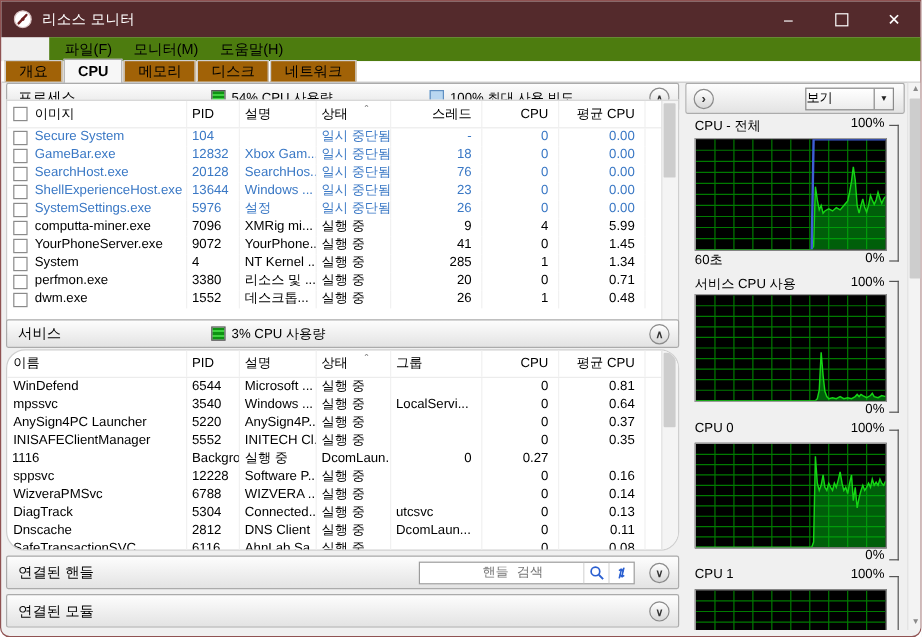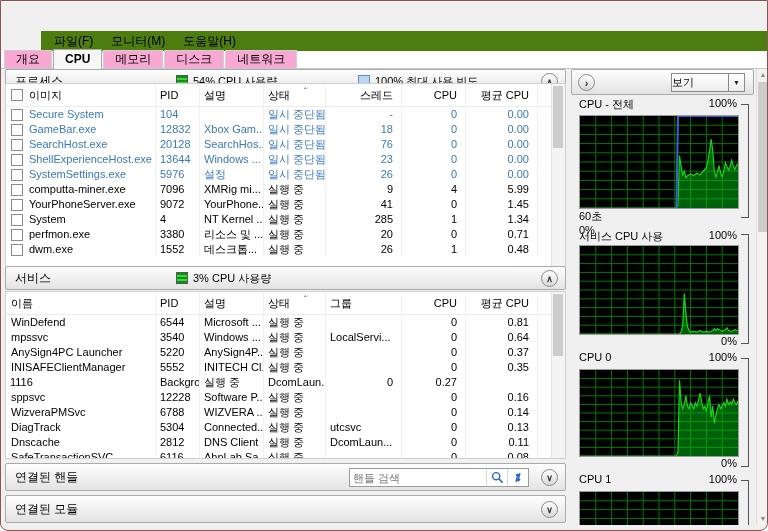--- a/index.html
+++ b/index.html
@@ -13,21 +13,21 @@
   .winbtns{position:absolute;right:0;top:0;height:30px;display:flex;}
   .winbtn{width:44px;height:30px;display:flex;align-items:center;justify-content:center;color:#fff;font-size:13px;cursor:default;}
   .maxbox{width:9px;height:9px;border:1px solid #fff;display:inline-block;}
 
   
   .menubar{position:absolute;left:0;top:30px;width:100%;height:20px;background:#4d7c0f;display:flex;align-items:center;font-size:12px;color:#000;padding-left:4px;box-sizing:border-box;margin-left:40px;}
   .menu-item{padding:0 9px;line-height:20px;}
 
   
   .tabbar{position:absolute;left:0;top:50px;width:100%;height:18px;background:#fff;border-bottom:1px solid #c6c6c6;box-sizing:border-box;display:flex;align-items:flex-end;padding-left:3px;}
-  .tab{font-size:12px;color:#000;background:#f9a8d4;border:1px solid #cfcfcf;border-bottom:none;padding:1px 11px 1px 11px;margin-right:1px;height:15px;line-height:14px;}
+  .tab{font-size:12px;color:#000;background:#a16207;border:1px solid #cfcfcf;border-bottom:none;padding:1px 11px 1px 11px;margin-right:1px;height:15px;line-height:14px;}
   .tab.active{background:#f7f7f7;border-color:#a8a8a8;height:17px;line-height:16px;font-weight:bold;position:relative;top:1px;}
 
   
   .sect{position:absolute;left:4px;width:561px;box-sizing:border-box;border:1px solid #ababab;border-radius:2px;background:linear-gradient(#fdfdfd,#e3e3e3);font-size:12px;color:#000;}
   .sect .stitle{position:absolute;left:9px;top:0;line-height:22px;}
   .sect.tall .stitle{line-height:26px;}
   .legend{position:absolute;top:0;display:flex;align-items:center;height:100%;font-size:11px;color:#000;justify-content:space-between;}
   .sw{width:12px;height:12px;box-sizing:border-box;margin-right:5px;}
   .sw-green{background:repeating-linear-gradient(0deg,#0e9212 0 2px,#3fd23f 2px 4px);border:1px solid #555;}
   .sw-blue{background:#b9d7f1;border:1px solid #5f8fc2;}
@@ -42,21 +42,21 @@
   .c.name{display:flex;align-items:center;padding-left:5px;}
   .cb{width:10px;height:10px;border:1px solid #8a8a8a;background:#fff;display:inline-block;margin-right:6px;flex:none;}
   .trow.suspended{color:#3a78c5;}
   .hcell{position:relative;}
   .caret{position:absolute;top:-4px;right:18px;font-size:9px;color:#555;font-style:normal;}
   .vscroll{position:absolute;right:0;top:0;bottom:0;width:13px;background:#f4f4f4;border-left:1px solid #e2e2e2;}
   .vthumb{position:absolute;left:1px;width:10px;background:#cdcdcd;border-radius:1px;}
 
   
   .searchbox{position:absolute;right:36px;top:4px;width:180px;height:19px;background:#fff;border:1px solid #9c9c9c;display:flex;align-items:center;box-sizing:border-box;}
-  .searchbox input{border:none;outline:none;flex:1;font-size:11px;font-family:Liberation Sans, sans-serif;padding:0 3px;color:#444;min-width:0;background:transparent;}
+  .searchbox input{border:none;outline:none;flex:1;font-size:11px;font-family:Liberation Mono, monospace;padding:0 20px;color:#444;min-width:0;background:transparent;margin-left:32px;}
   .sbtn{width:20px;height:17px;display:flex;align-items:center;justify-content:center;border-left:1px solid #d8d8d8;}
 
   
   #rightpanel{position:absolute;left:570px;top:68px;width:184px;height:456px;overflow:hidden;}
   .rtoolbar{position:absolute;left:0;top:0;width:183px;height:26px;border:1px solid #ababab;border-radius:2px;background:linear-gradient(#fdfdfd,#e3e3e3);box-sizing:border-box;}
   .roundbtn{position:absolute;left:6px;top:4px;width:17px;height:17px;border-radius:50%;border:1px solid #8a8a8a;background:linear-gradient(#fff,#d7d7d7);color:#333;font-size:11px;font-weight:bold;display:flex;align-items:center;justify-content:center;box-sizing:border-box;}
   .viewbtn{position:absolute;right:8px;top:3px;height:19px;width:74px;background:linear-gradient(#fff,#ececec);border:1px solid #8a8a8a;box-sizing:border-box;display:flex;font-size:11px;color:#000;}
   .viewbtn .vlabel{flex:1;text-align:left;line-height:17px;}
   .viewbtn .varrow{width:15px;border-left:1px solid #8a8a8a;display:flex;align-items:center;justify-content:center;font-size:7px;color:#222;}
   .glabel{position:absolute;left:8px;width:158px;font-size:11px;color:#000;height:15px;display:flex;justify-content:space-between;}
@@ -68,20 +68,39 @@
   
   .pscroll{position:absolute;left:755px;top:68px;width:12px;height:456px;background:#f3f3f3;border-left:1px solid #e0e0e0;}
   .pscroll .arr{position:absolute;left:0;width:12px;height:12px;font-size:7px;color:#8a8a8a;text-align:center;line-height:12px;}
   .pscroll .vthumb{left:1px;}
 </style>
 </head>
 <body>
 
 <div id="window">
 
+  <div class="titlebar">
+    <svg class="appicon" viewBox="0 0 16 16">
+      <circle cx="8" cy="8" r="7" fill="#ffffff" stroke="#d8c0c0" stroke-width="1"></circle>
+      <path d="M4.5 11.5 L11 4.5" stroke="#6e1f1f" stroke-width="2" stroke-linecap="round"></path>
+      <circle cx="8" cy="8" r="1.4" fill="#6e1f1f"></circle>
+    </svg>
+    <span class="title">리소스 모니터</span>
+    <div class="winbtns">
+      <div class="winbtn">
+          <span>–</span>
+        </div>
+      <div class="winbtn">
+          <span class="maxbox"></span>
+        </div>
+      <div class="winbtn">
+          <span>✕</span>
+        </div>
+    </div>
+  </div>
 
   <div class="menubar">
     <span class="menu-item">파일(F)</span>
     <span class="menu-item">모니터(M)</span>
     <span class="menu-item">도움말(H)</span>
   </div>
 
   <div class="tabbar">
     <span class="tab">개요</span>
     <span class="tab active">CPU</span>
@@ -260,21 +279,21 @@
     <span class="stitle">서비스</span>
     <span class="legend" style="left:170px;">
       <span class="sw sw-green"></span>
       <span>3% CPU 사용량</span>
     </span>
     <span class="chevbtn" style="top:3px;">
         <span>∧</span>
       </span>
   </div>
 
-  <div class="tbl" style="top:290px;height:168px;">
+  <div class="tbl" style="top:290px;height:168px;border-radius:16px;">
     <div class="thead">
       <div class="c name">이름</div>
       <div class="c">PID</div>
       <div class="c">설명</div>
       <div class="c hcell"><span>상태</span><i class="caret">ˆ</i></div>
       <div class="c">그룹</div>
       <div class="c right">CPU</div>
       <div class="c right">평균 CPU</div>
       <div class="c"></div>
     </div>
@@ -464,21 +483,21 @@
           <line x1="0" y1="46" x2="158" y2="46" stroke="#007a00" stroke-width="1"></line>
           <line x1="0" y1="55.2" x2="158" y2="55.2" stroke="#007a00" stroke-width="1"></line>
           <line x1="0" y1="64.4" x2="158" y2="64.4" stroke="#007a00" stroke-width="1"></line>
           <line x1="0" y1="73.6" x2="158" y2="73.6" stroke="#007a00" stroke-width="1"></line>
           <line x1="0" y1="82.8" x2="158" y2="82.8" stroke="#007a00" stroke-width="1"></line>
           <polygon points="0,92 0.0,92.0 96.4,92.0 98.0,89.2 99.5,39.6 101.1,50.6 102.7,58.9 104.3,55.2 105.9,61.6 107.4,59.8 110.6,58.0 113.8,59.8 116.9,57.0 120.1,58.9 123.2,55.2 126.4,51.5 128.0,44.2 129.6,35.0 131.1,23.0 132.7,34.0 134.3,55.2 135.9,61.6 137.5,55.2 139.0,49.7 140.6,57.0 142.2,60.7 143.8,55.2 145.4,46.9 146.9,50.6 148.5,54.3 150.1,50.6 151.7,44.2 153.3,49.7 154.8,53.4 156.4,49.7 158.0,47.8 158,92" fill="rgba(0,190,20,0.5)"></polygon>
           <polyline points="0.0,92.0 96.4,92.0 98.0,89.2 99.5,39.6 101.1,50.6 102.7,58.9 104.3,55.2 105.9,61.6 107.4,59.8 110.6,58.0 113.8,59.8 116.9,57.0 120.1,58.9 123.2,55.2 126.4,51.5 128.0,44.2 129.6,35.0 131.1,23.0 132.7,34.0 134.3,55.2 135.9,61.6 137.5,55.2 139.0,49.7 140.6,57.0 142.2,60.7 143.8,55.2 145.4,46.9 146.9,50.6 148.5,54.3 150.1,50.6 151.7,44.2 153.3,49.7 154.8,53.4 156.4,49.7 158.0,47.8" fill="none" stroke="#15d615" stroke-width="1.2"></polyline>
           <polyline points="96.4,92.0 98.0,0.0 158.0,0.0" fill="none" stroke="#3f5ed6" stroke-width="2"></polyline>
         </svg>
       </div>
-    <div class="gfoot" style="top:140px;flex-direction:column;">
+    <div class="gfoot" style="top:140px;">
       <span>60초</span>
       <span>0%</span>
     </div>
     <div class="bracket" style="top:35px;height:112px;"></div>
 
     <div class="glabel" style="top:160px;">
       <span>서비스 CPU 사용</span>
       <span>100%</span>
     </div>
     <div class="graph" id="g1" style="top:176px;height:88px;">

